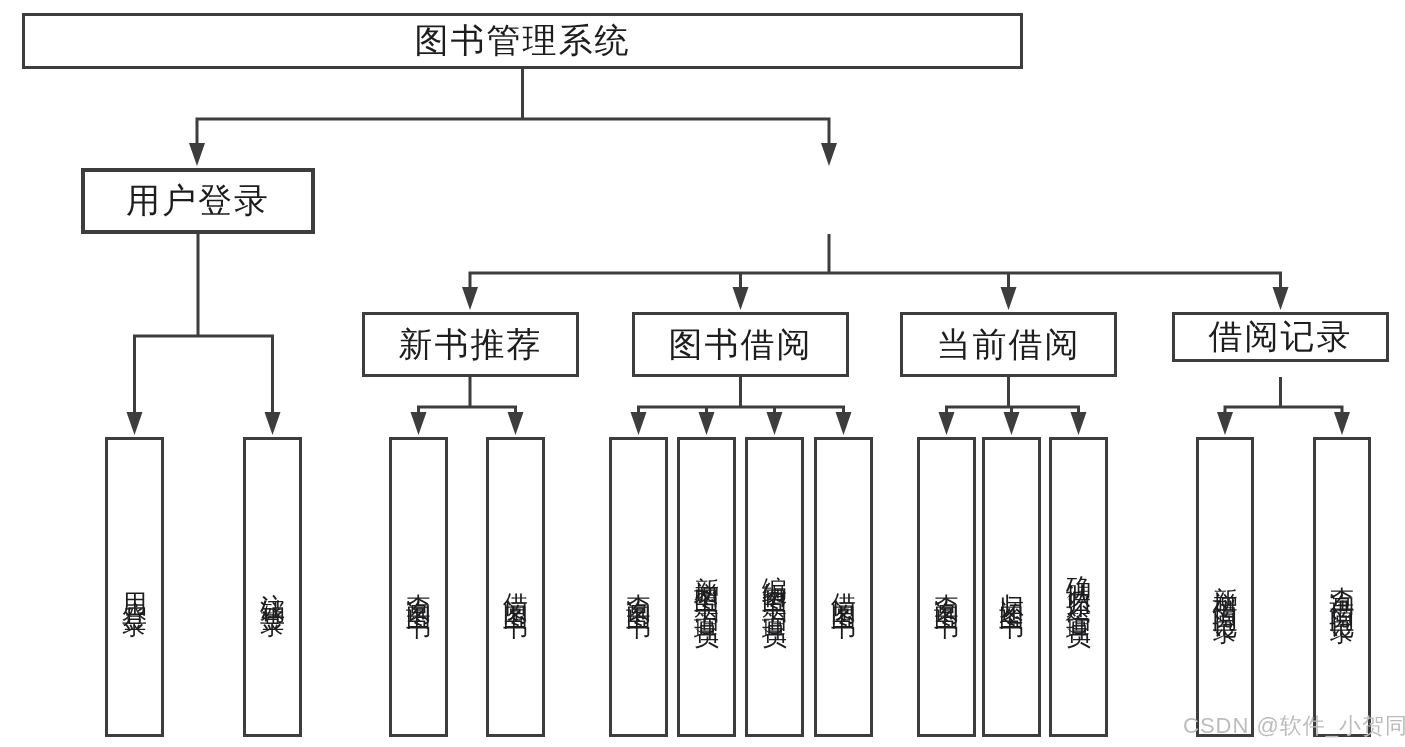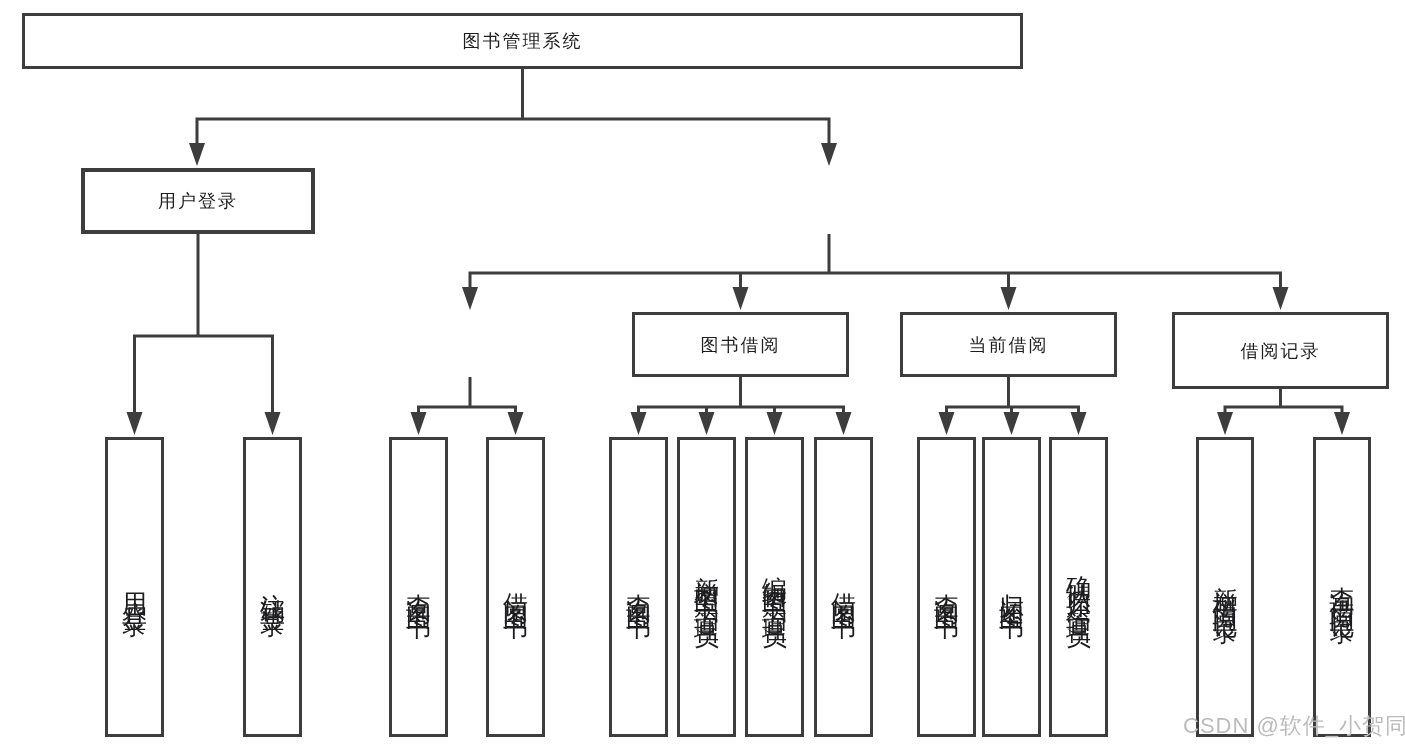--- a/index.html
+++ b/index.html
@@ -15,21 +15,21 @@
     position:absolute;
     box-sizing:border-box;
     border:3px solid #3d3d3d;
     background:#ffffff;
     display:flex;
     align-items:center;
     justify-content:center;
     color:#1d1d1f;
   }
   .lvl1{border-width:4px;}
-  .h-label{font-size:18px;letter-spacing:2px;white-space:nowrap;}
+  .h-label{font-size:34px;letter-spacing:2px;white-space:nowrap;}
   .leaf span{
     writing-mode:vertical-lr;
     text-orientation:mixed;
     font-size:25px;
     letter-spacing:7px;
     line-height:1;
     white-space:nowrap;
   }
   .watermark{
     position:absolute;
@@ -87,27 +87,30 @@
   </svg>
 
   <div class="box" style="left:22px;top:13px;width:1001px;height:56px;">
     <span class="h-label">图书管理系统</span>
   </div>
 
   <div class="box lvl1" style="left:81px;top:168px;width:234px;height:66px;">
     <span class="h-label">用户登录</span>
   </div>
 
+  <div class="box" style="left:362px;top:312px;width:217px;height:65px;">
+    <span class="h-label">新书推荐</span>
+  </div>
   <div class="box" style="left:900px;top:312px;width:217px;height:65px;">
     <span class="h-label">当前借阅</span>
   </div>
   <div class="box" style="left:632px;top:312px;width:217px;height:65px;">
     <span class="h-label">图书借阅</span>
   </div>
-  <div class="box" style="left:1172px;top:312px;width:217px;height:77px;">
+  <div class="box" style="left:1172px;top:312px;width:217px;height:50px;">
     <span class="h-label">借阅记录</span>
   </div>
 
   <div class="box leaf" style="left:105px;top:437px;width:59px;height:300px;">
     <span>用户登录</span>
   </div>
   <div class="box leaf" style="left:243px;top:437px;width:59px;height:300px;">
     <span>注销登录</span>
   </div>
 

